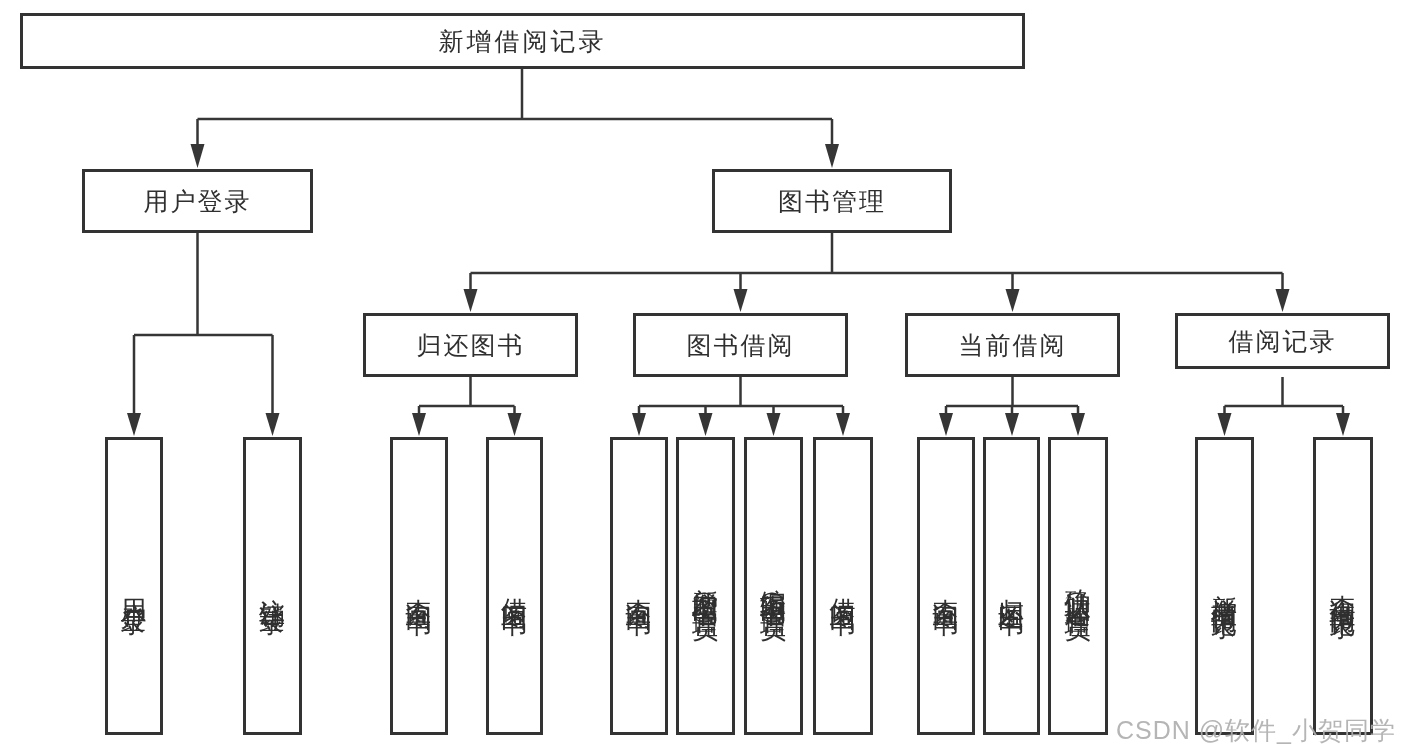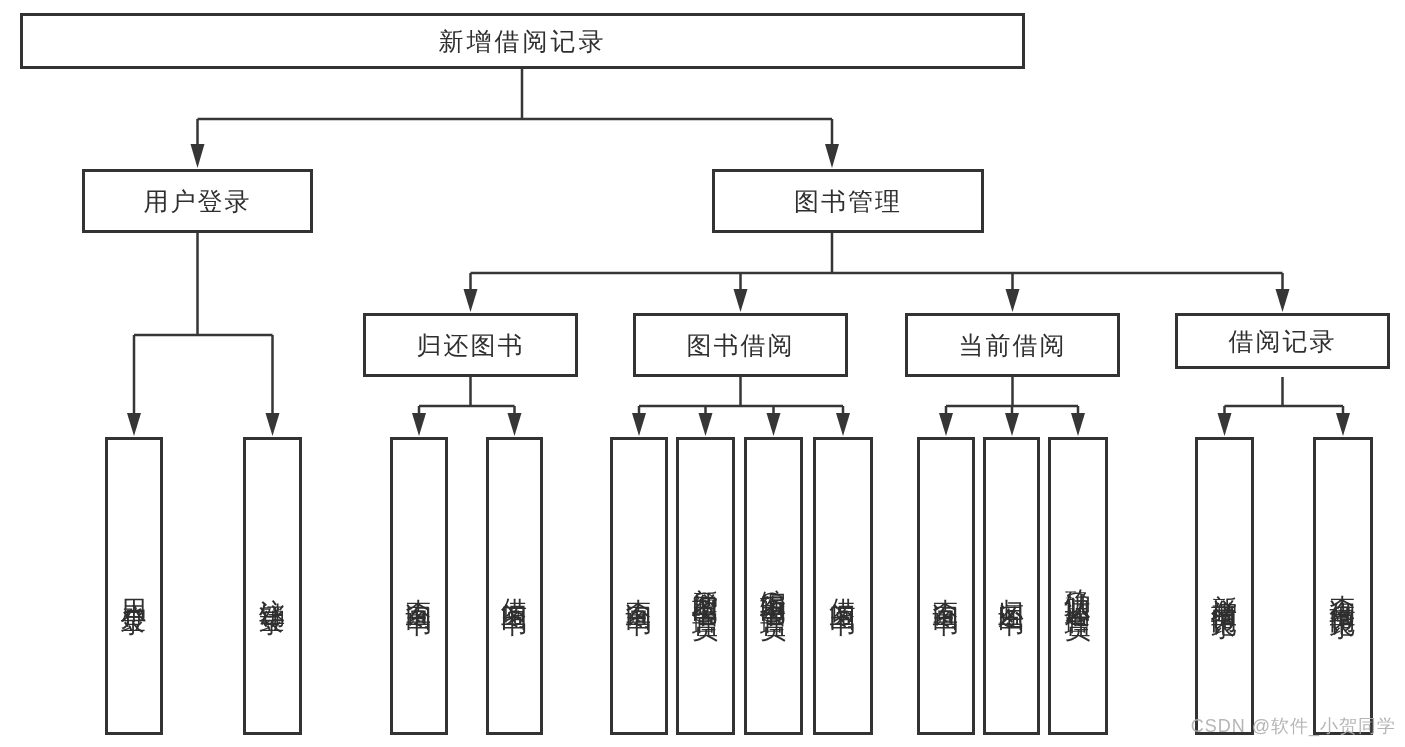--- a/index.html
+++ b/index.html
@@ -37,21 +37,21 @@
   .node.vert span {
     writing-mode: vertical-rl;
     text-orientation: mixed;
     font-size: 26px;
     letter-spacing: 4px;
     line-height: 1;
   }
   
   .n-root        { left: 20px;   top: 13px;  width: 1005px; height: 56px; }
   .n-user-login  { left: 82px;   top: 169px; width: 231px;  height: 64px; }
-  .n-book-mgmt   { left: 712px;  top: 169px; width: 272px;  height: 64px; }
+  .n-book-mgmt   { left: 712px;  top: 169px; width: 240px;  height: 64px; }
   .n-new-book    { left: 363px;  top: 313px; width: 215px;  height: 64px; }
   .n-borrow      { left: 633px;  top: 313px; width: 215px;  height: 64px; }
   .n-current     { left: 905px;  top: 313px; width: 215px;  height: 64px; }
   .n-records     { left: 1175px; top: 313px; width: 215px;  height: 56px; }
   .leaf          { top: 437px; height: 298px; }
   .n-l-login     { left: 105px;  width: 58px; }
   .n-l-logout    { left: 243px;  width: 59px; }
   .n-nb-query    { left: 390px;  width: 58px; }
   .n-nb-borrow   { left: 486px;  width: 57px; }
   .n-bb-query    { left: 610px;  width: 58px; }
@@ -61,21 +61,21 @@
   .n-cb-query    { left: 917px;  width: 58px; }
   .n-cb-return   { left: 983px;  width: 57px; }
   .n-cb-confirm  { left: 1048px; width: 60px; }
   .n-br-add      { left: 1195px; width: 59px; }
   .n-br-query    { left: 1313px; width: 60px; }
   .watermark {
     position: absolute;
     top: 714px;
     right: 9px;
     z-index: 5;
-    font-size: 18px;
+    font-size: 25px;
     color: rgba(175,175,175,0.92);
     letter-spacing: 1px;
     white-space: nowrap;
   }
 </style>
 </head>
 <body>
 
 <div class="stage">
 

